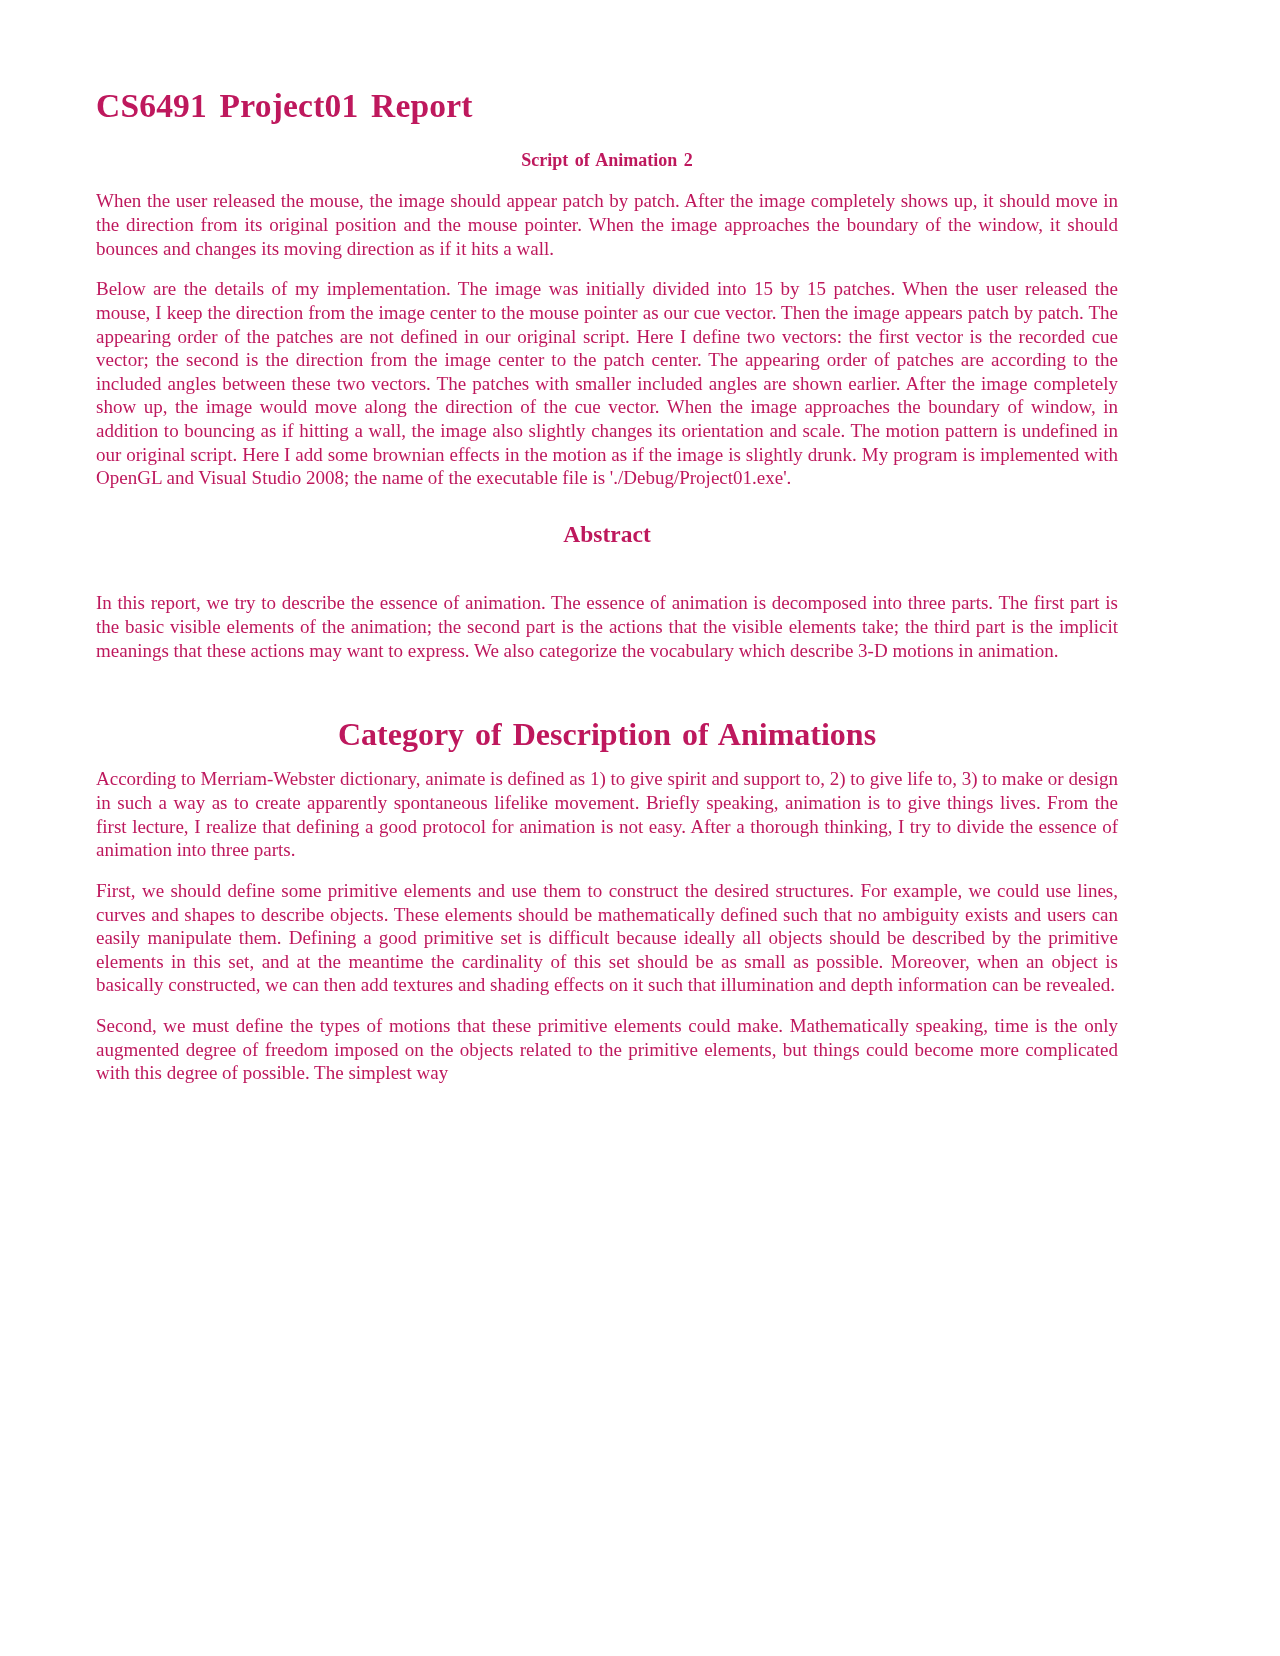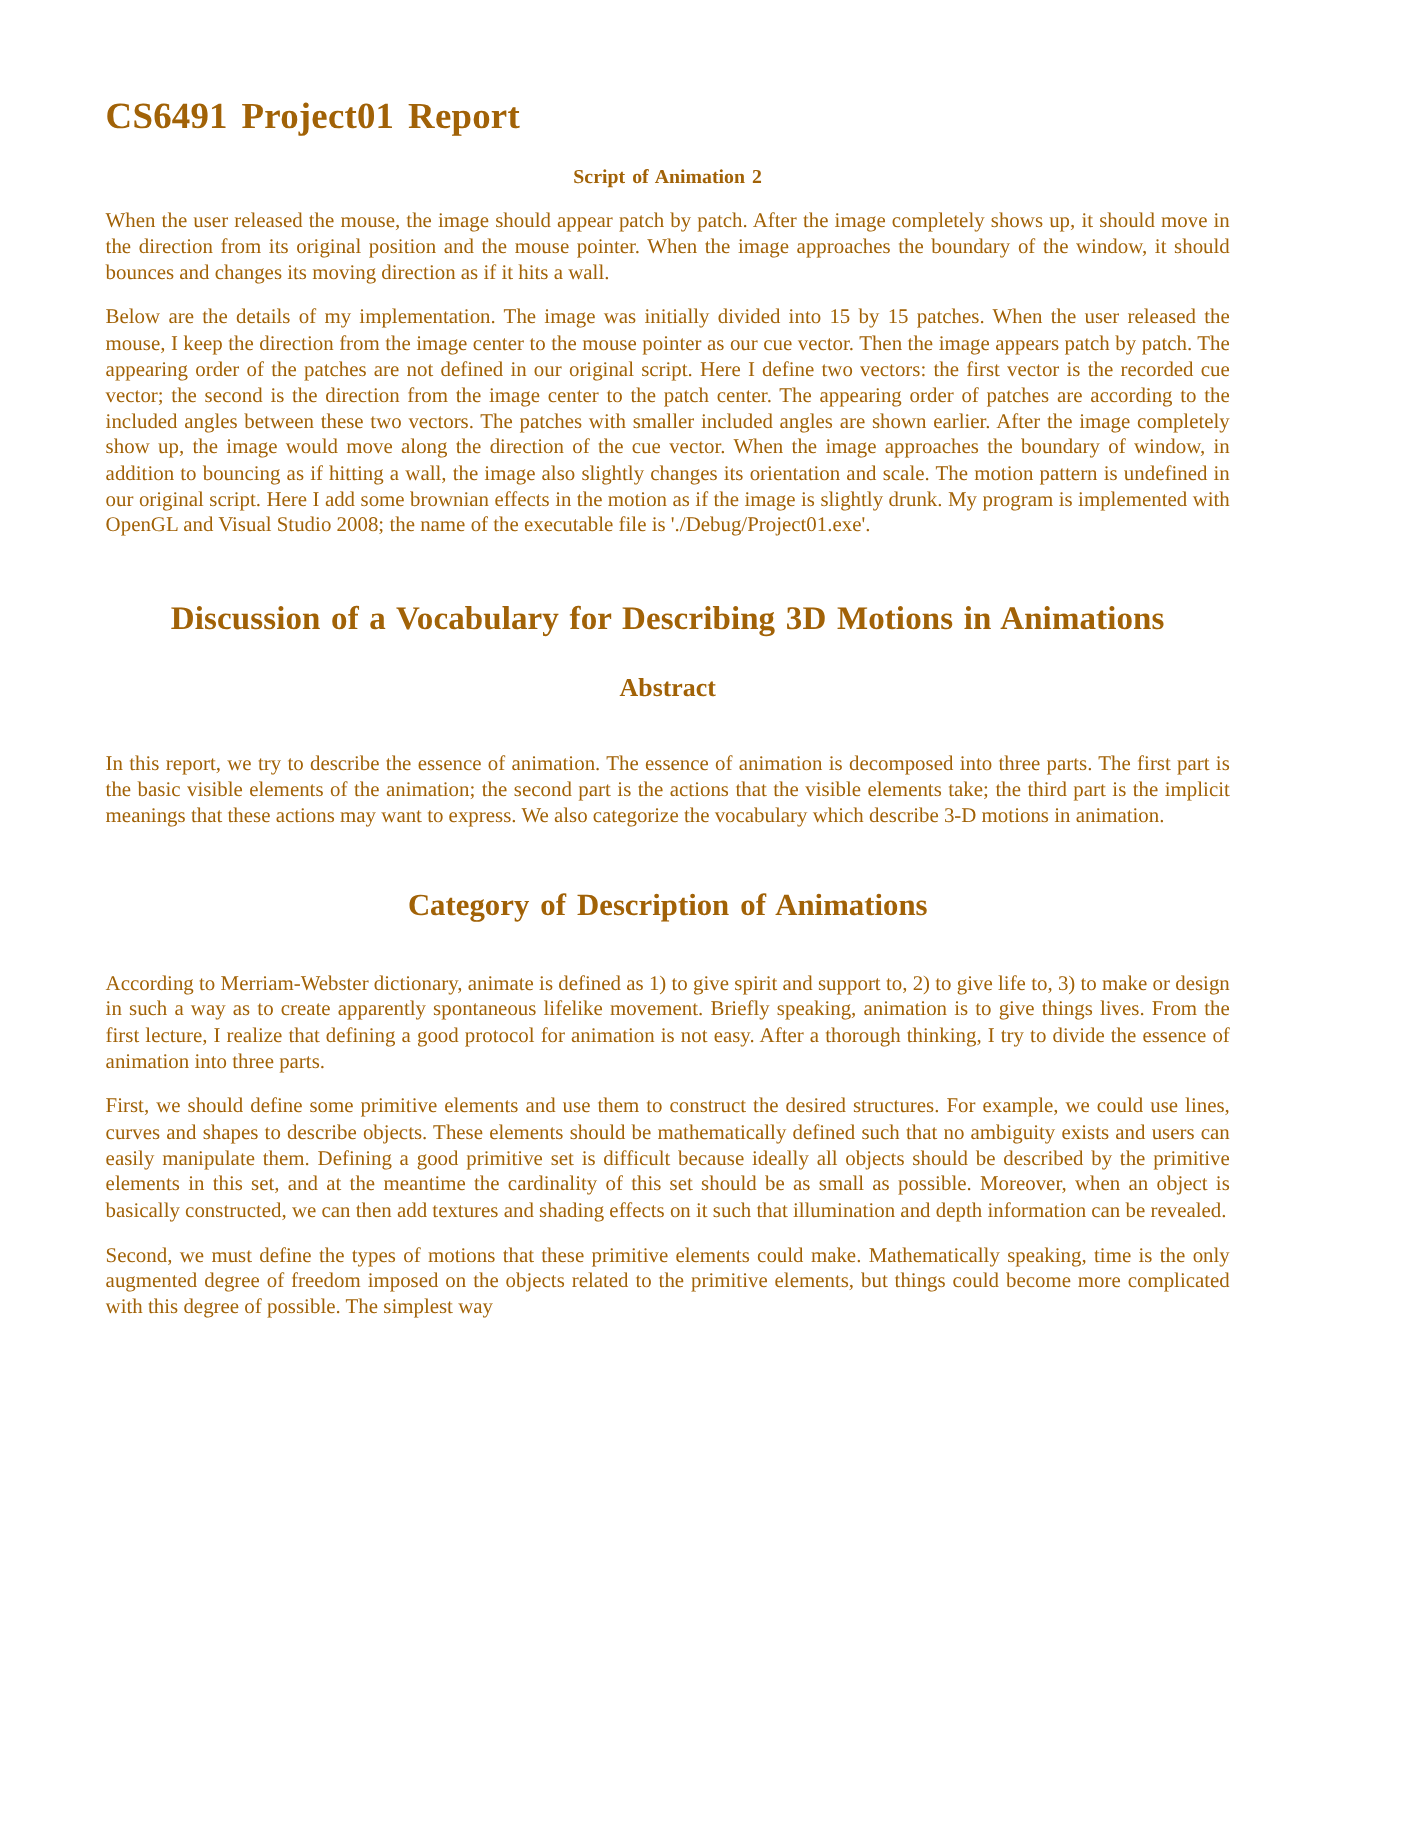--- a/index.html
+++ b/index.html
@@ -10,21 +10,21 @@
   .page {
     position: relative;
     width: 1280px;
     height: 1656px;
     margin: 0 auto;
     background: #ffffff;
     overflow: hidden;
     box-sizing: border-box;
     padding: 0;
     font-family: "Liberation Serif", "DejaVu Serif", serif;
-    color: #a16207;
+    color: #be185d;
   }
   .content {
     position: absolute;
     left: 96px;
     top: 86px;
     width: 1022px;
   }
 
   
   .title-row {
@@ -71,22 +71,22 @@
     letter-spacing: 0.1px;
   }
   h3.sub-title {
     font-size: 23.5px;
     margin-top: 30px;
     margin-bottom: 42px;
     word-spacing: 1px;
   }
   h3.sub-title.spaced {
     margin-top: 52px;
-    margin-bottom: 42px;
-    font-size: 28px;
+    margin-bottom: 13px;
+    font-size: 32px;
     word-spacing: 3px;
   }
 
   
   p.body {
     text-align: justify;
     text-justify: inter-word;
     font-size: 19px;
     line-height: 1.245;
     margin: 0 0 17px 0;
@@ -110,21 +110,20 @@
     <div class="title-row">
       <span class="title-left">CS6491 Project01 Report</span>
     </div>
 
     <h2 class="doc-heading section-title">Script of Animation 2</h2>
 
     <p class="body">When the user released the mouse, the image should appear patch by patch. After the image completely shows up, it should move in the direction from its original position and the mouse pointer. When the image approaches the boundary of the window, it should bounces and changes its moving direction as if it hits a wall.</p>
 
     <p class="body">Below are the details of my implementation. The image was initially divided into 15 by 15 patches. When the user released the mouse, I keep the direction from the image center to the mouse pointer as our cue vector. Then the image appears patch by patch. The appearing order of the patches are not defined in our original script. Here I define two vectors: the first vector is the recorded cue vector; the second is the direction from the image center to the patch center. The appearing order of patches are according to the included angles between these two vectors. The patches with smaller included angles are shown earlier. After the image completely show up, the image would move along the direction of the cue vector. When the image approaches the boundary of window, in addition to bouncing as if hitting a wall, the image also slightly changes its orientation and scale. The motion pattern is undefined in our original script. Here I add some brownian effects in the motion as if the image is slightly drunk. My program is implemented with OpenGL and Visual Studio 2008; the name of the executable file is './Debug/Project01.exe'.</p>
 
-    <h1 class="doc-heading major-title">Discussion of a Vocabulary for Describing 3D Motions in Animations</h1>
 
     <h3 class="doc-heading sub-title">Abstract</h3>
 
     <p class="body">In this report, we try to describe the essence of animation. The essence of animation is decomposed into three parts. The first part is the basic visible elements of the animation; the second part is the actions that the visible elements take; the third part is the implicit meanings that these actions may want to express. We also categorize the vocabulary which describe 3-D motions in animation.</p>
 
     <h3 class="doc-heading sub-title spaced">Category of Description of Animations</h3>
 
     <p class="body">According to Merriam-Webster dictionary, animate is defined as 1) to give spirit and support to, 2) to give life to, 3) to make or design in such a way as to create apparently spontaneous lifelike movement. Briefly speaking, animation is to give things lives. From the first lecture, I realize that defining a good protocol for animation is not easy. After a thorough thinking, I try to divide the essence of animation into three parts.</p>
 
     <p class="body">First, we should define some primitive elements and use them to construct the desired structures. For example, we could use lines, curves and shapes to describe objects. These elements should be mathematically defined such that no ambiguity exists and users can easily manipulate them. Defining a good primitive set is difficult because ideally all objects should be described by the primitive elements in this set, and at the meantime the cardinality of this set should be as small as possible. Moreover, when an object is basically constructed, we can then add textures and shading effects on it such that illumination and depth information can be revealed.</p>

